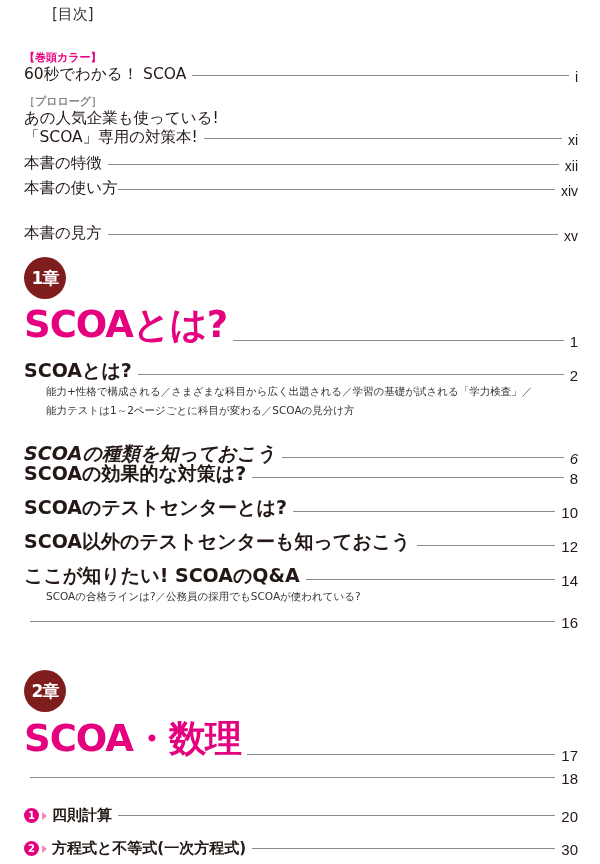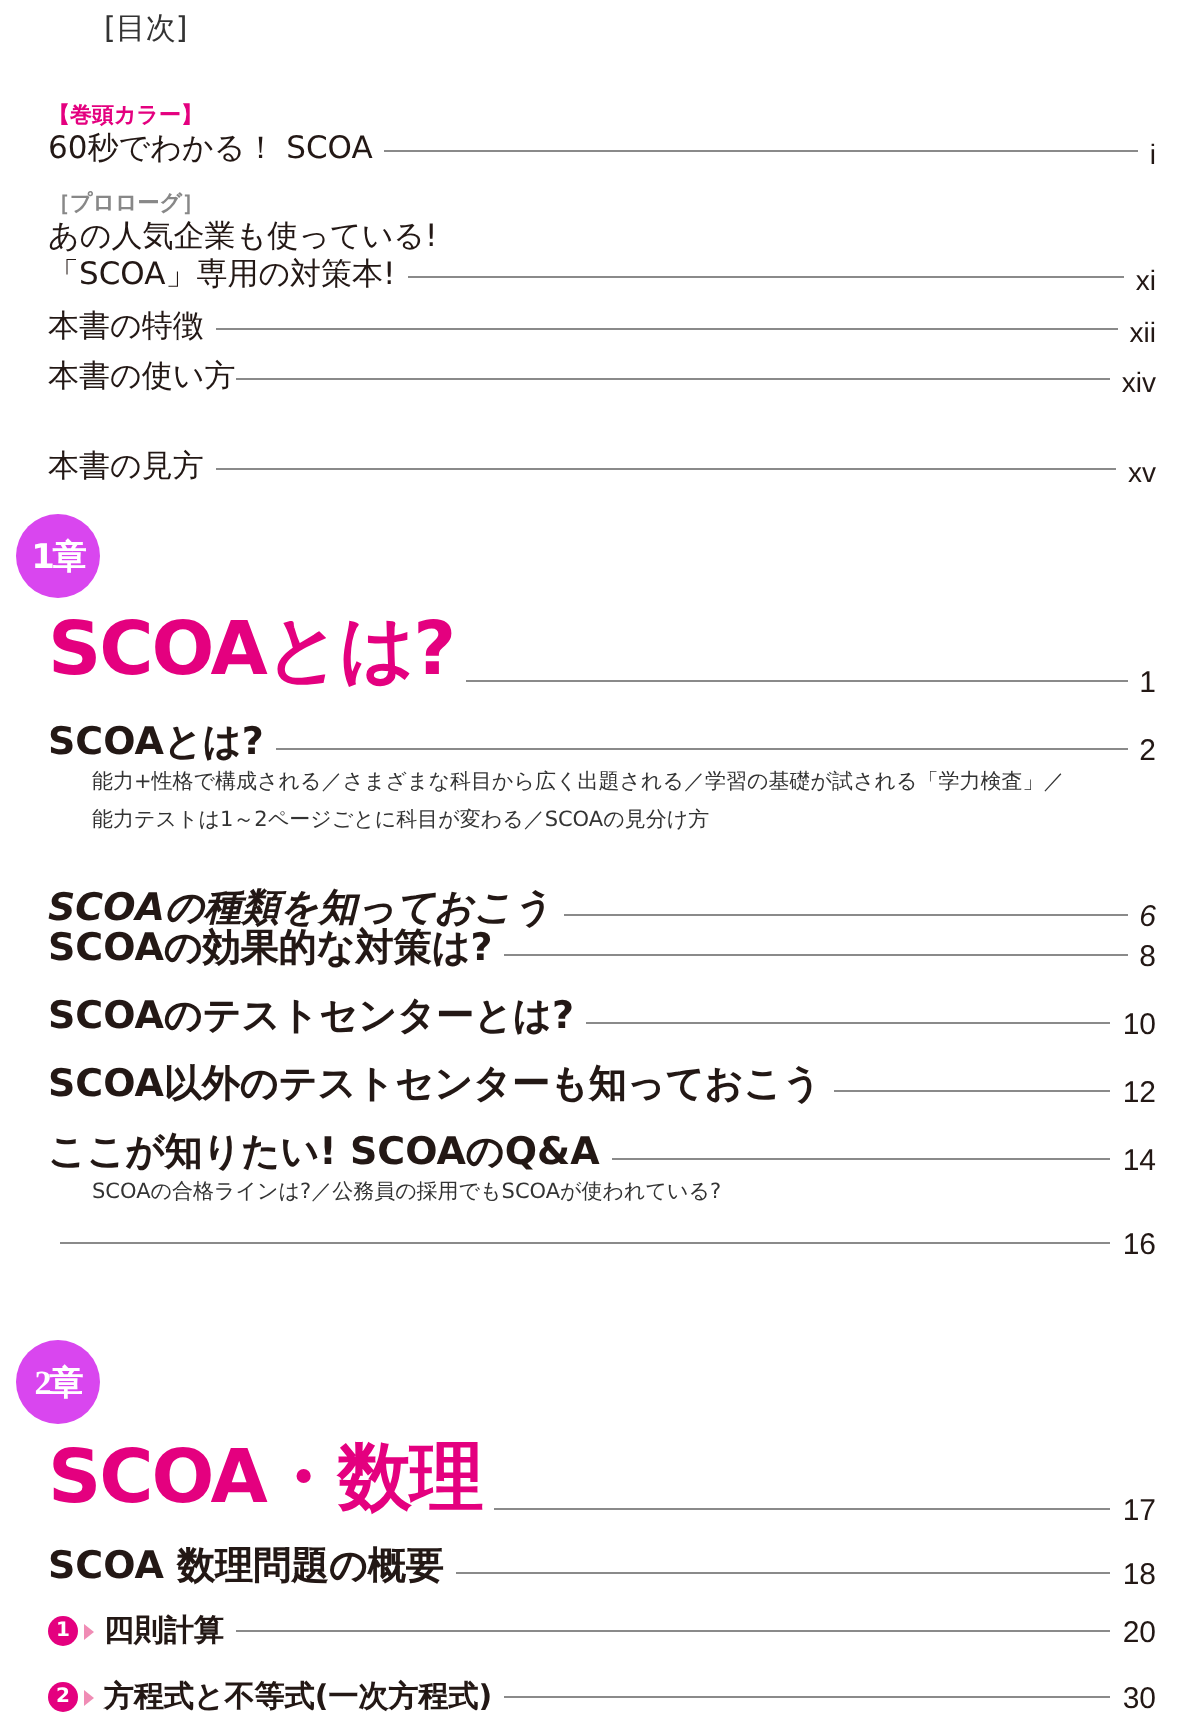--- a/index.html
+++ b/index.html
@@ -9,22 +9,22 @@
   .toc-title { left:24px; top:5px; font-size:15px; color:#333;margin-left:28px; }
   .row { position:absolute; left:24px; right:22px; display:flex; align-items:flex-end; }
   .row .label { white-space:nowrap; }
   .row .leader { flex:1; border-bottom:1px solid #8a8a8a; margin:0 6px; height:0; position:relative; top:-0.55em; }
   .row .page { white-space:nowrap; font-family:"Liberation Sans",sans-serif; }
   .kicker { position:absolute; left:24px; font-size:11px; font-weight:bold; }
   .kicker.pink { color:#e4007f;text-align:center; }
   .kicker.gray { color:#888; }
   .fm .label { font-size:15.5px; }
   .fm .page { font-size:14px; }
-  .chapter-badge { position:absolute; left:8px; width:42px; height:42px; border-radius:50%;
-                   background:#d946ef; color:#fff; font-weight:bold; font-size:17px;
+  .chapter-badge { position:absolute; left:24px; width:42px; height:42px; border-radius:50%;
+                   background:#7f1d1d; color:#fff; font-weight:bold; font-size:17px;
                    display:flex; align-items:center; justify-content:center; letter-spacing:-1px; }
   .chapter-title .label { font-size:37px; font-weight:bold; color:#e4007f; letter-spacing:-1px; }
   .chapter-title .page { font-size:15px; }
   .sec .label { font-size:19px; font-weight:bold; }
   .sec .page { font-size:15px; }
   .sub { position:absolute; left:46px; font-size:10.5px; color:#333; line-height:19px; }
   .num-item .label { font-size:15px; font-weight:bold; display:flex; align-items:center; }
   .num-circle { width:15px; height:15px; border-radius:50%; background:#e4007f; color:#fff;
                 font-size:10px; font-weight:bold; display:inline-flex; align-items:center; justify-content:center; margin-right:3px; }
   .tri { width:0; height:0; border-top:4px solid transparent; border-bottom:4px solid transparent;
@@ -110,29 +110,28 @@
   <span class="page">14</span>
 </div>
 <div class="sub" style="top:587px; left:46px;">
   <div>SCOAの合格ラインは?／公務員の採用でもSCOAが使われている?</div>
 </div>
 <div class="row sec" style="top:614px;">
   <span class="leader"></span>
   <span class="page">16</span>
 </div>
 
-<div class="chapter-badge" style="top:670px;font-family:Liberation Serif, serif;">2章</div>
+<div class="chapter-badge" style="top:670px;">2章</div>
 <div class="row chapter-title" style="top:714px;text-align:right;">
   <span class="label">SCOA・数理</span>
   <span class="leader"></span>
   <span class="page">17</span>
 </div>
 
 <div class="row sec" style="top:770px;">
-  <span class="label">SCOA 数理問題の概要</span>
   <span class="leader"></span>
   <span class="page">18</span>
 </div>
 
 <div class="row num-item" style="top:806px;">
   <span class="label">
     <span class="num-circle">1</span>
     <span class="tri"></span>
     <span>四則計算</span>
   </span>

